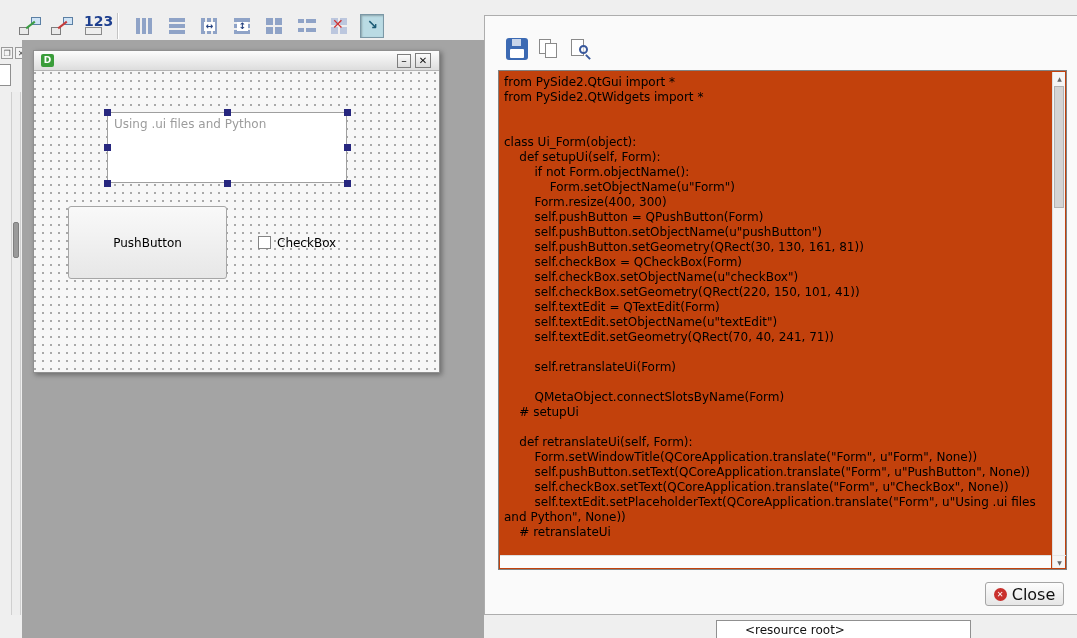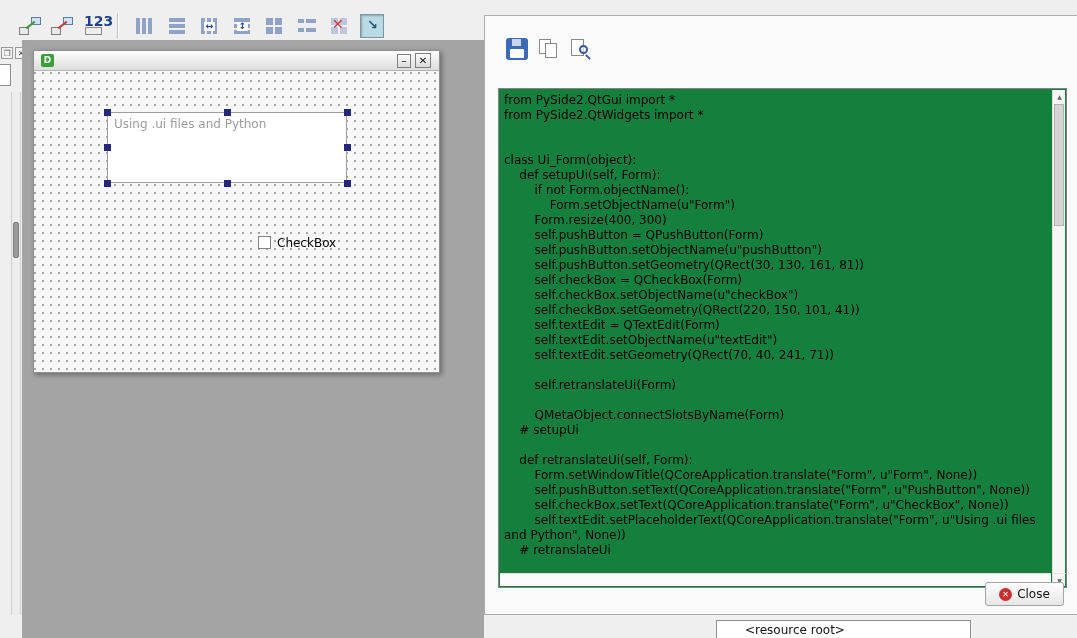--- a/index.html
+++ b/index.html
@@ -89,39 +89,39 @@
   .di-save .shutter { position:absolute; left:6px; top:1px; width:9px; height:7px; background:#c8d5ea; }
   .di-save .label { position:absolute; left:4px; top:11px; width:14px; height:9px; background:#ffffff; border-radius:1px; }
   .di-copy { left:53px; }
   .di-copy .p1 { position:absolute; left:1px; top:1px; width:12px; height:15px; background:#fff; border:1px solid #8a8a8a; }
   .di-copy .p2 { position:absolute; left:7px; top:5px; width:12px; height:15px; background:#fff; border:1px solid #8a8a8a; }
   .di-find { left:85px; }
   .di-find .page { position:absolute; left:1px; top:1px; width:13px; height:17px; background:#fff; border:1px solid #8a8a8a; }
   .di-find .lens { position:absolute; left:9px; top:7px; width:9px; height:9px; border:2px solid #39589c; border-radius:50%; background:rgba(255,255,255,.6); }
   .di-find .grip { position:absolute; left:17px; top:16px; width:2px; height:6px; background:#39589c; transform:rotate(-45deg); }
 
-  .code-area { position:absolute; left:13px; top:72px; width:569px; height:500px;
-               background:#15803d; border:1px solid #828282; }
+  .code-area { position:absolute; left:13px; top:54px; width:569px; height:500px;
+               background:#c2410c; border:1px solid #828282; }
   .code-pre { position:absolute; left:1px; top:1px; right:15px; bottom:15px; overflow:hidden;
               padding:3px 0 0 4px; white-space:pre;
               font-family:"DejaVu Sans","Liberation Sans",sans-serif; font-size:12px; line-height:15px; color:#000; }
   .hstrip { position:absolute; left:1px; right:15px; bottom:1px; height:13px;
             background:#fbfbfb; border-top:1px solid #dedede; }
   .vscroll { position:absolute; top:1px; right:1px; bottom:1px; width:13px; background:#f5f5f5; border-left:1px solid #dedede; }
   .vs-btn { position:absolute; left:0; width:13px; height:13px; text-align:center; font-size:6px; color:#666; line-height:13px; }
   .vs-up { top:0; }
   .vs-down { bottom:0; border-top:1px solid #e6e6e6; }
   .vs-thumb { position:absolute; left:1px; top:14px; width:10px; height:122px; background:#d4d4d4; border:1px solid #b2b2b2; }
 
   .close-btn { position:absolute; left:500px; top:566px; width:79px; height:24px;
                border:1px solid #a5a5a5; border-radius:3px; background:linear-gradient(#fdfdfd,#e6e6e6);
                display:flex; align-items:center; justify-content:center; gap:5px; cursor:default; }
   .close-red { width:13px; height:13px; border-radius:50%; background:#c9302c; color:#fff;
                font-size:8px; font-weight:bold; line-height:13px; text-align:center; }
-  .close-lbl { font-size:12px; color:#111; }
+  .close-lbl { font-size:16px; color:#111; }
 
   
   .resource-frag { position:absolute; left:716px; top:620px; width:255px; height:26px;
                    background:#ffffff; border:1px solid #909090; border-bottom:none; }
   .resource-root { position:absolute; left:28px; top:2px; font-size:12px; color:#111; white-space:nowrap; }
 </style>
 </head>
 <body>
 
 <div id="screen">
@@ -201,20 +201,23 @@
 
     <span class="handle" style="left:70px;top:58px;"></span>
     <span class="handle" style="left:190px;top:58px;"></span>
     <span class="handle" style="left:310px;top:58px;"></span>
     <span class="handle" style="left:70px;top:93px;"></span>
     <span class="handle" style="left:310px;top:93px;"></span>
     <span class="handle" style="left:70px;top:129px;"></span>
     <span class="handle" style="left:190px;top:129px;"></span>
     <span class="handle" style="left:310px;top:129px;"></span>
 
+    <div class="w-push">
+      <span class="lbl">PushButton</span>
+    </div>
     <div class="w-check">
       <span class="box"></span>
       <span class="lbl">CheckBox</span>
     </div>
   </div>
 
   <div class="code-dialog">
     <div class="dlg-icon di-save">
       <span class="shutter"></span>
       <span class="label"></span>

